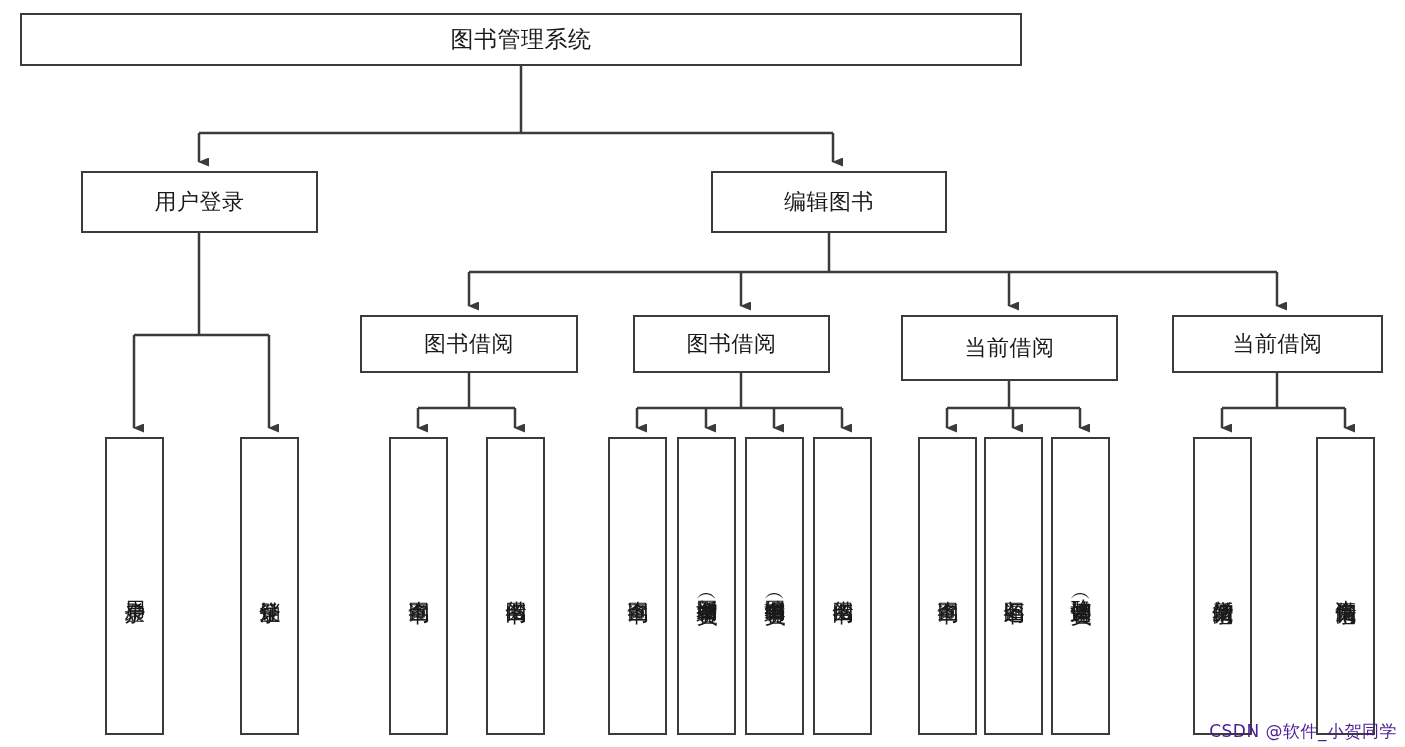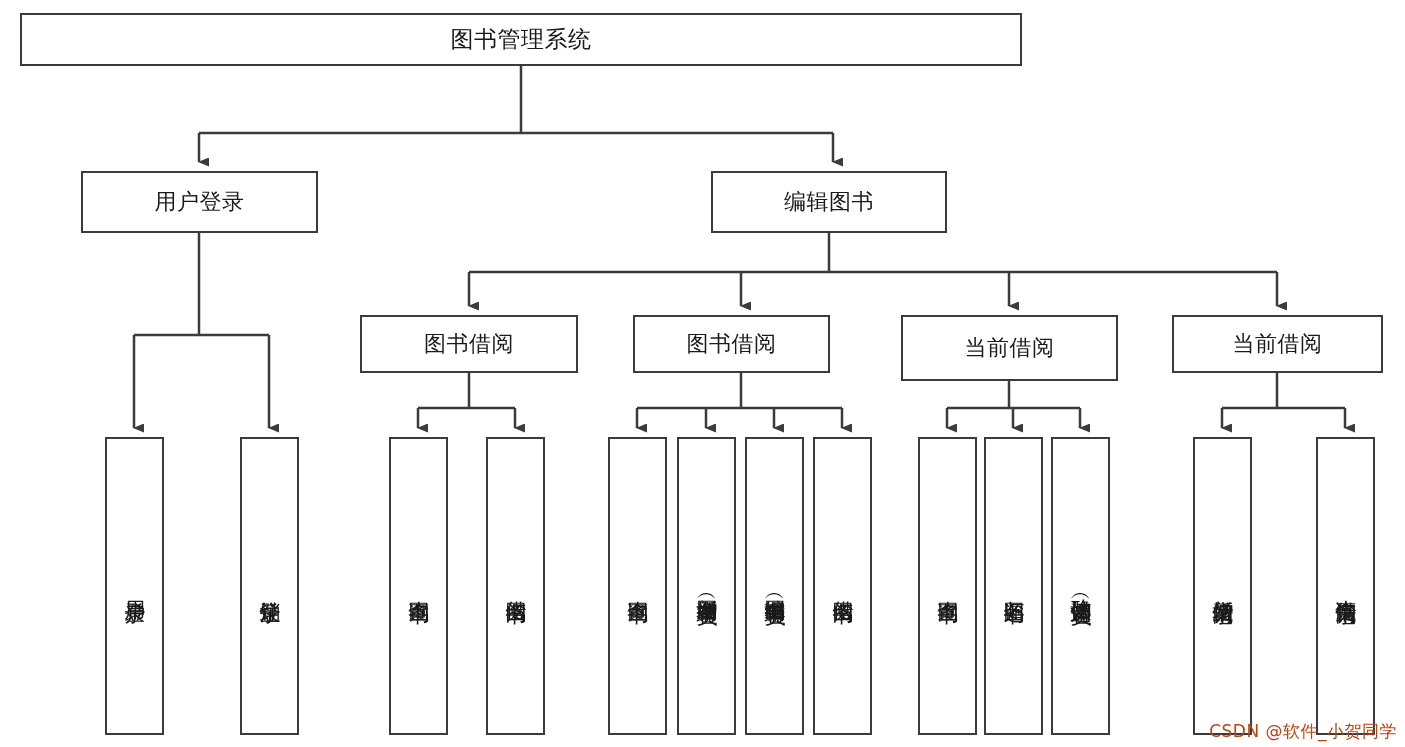--- a/index.html
+++ b/index.html
@@ -56,21 +56,21 @@
     writing-mode: vertical-rl;
     text-orientation: upright;
     display: block;
     white-space: nowrap;
   }
   .watermark {
     position: absolute;
     right: 8px;
     bottom: 4px;
     font-size: 17px;
-    color: #c2410c;
+    color: #4c1d95;
     letter-spacing: 0.5px;
     z-index: 3;
     white-space: nowrap;
   }
 </style>
 </head>
 <body>
 
 <div id="canvas">
 

